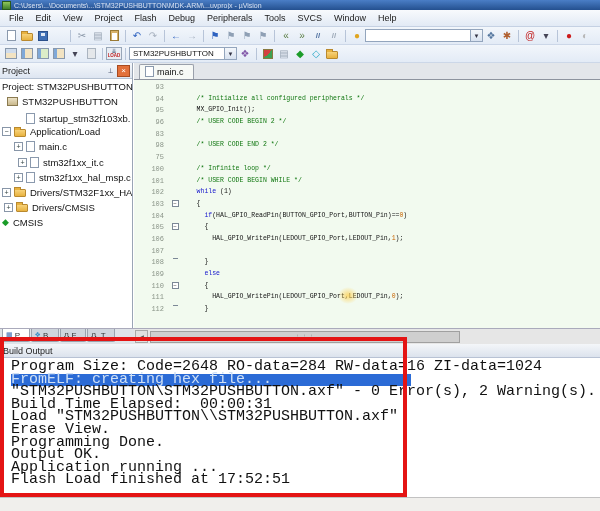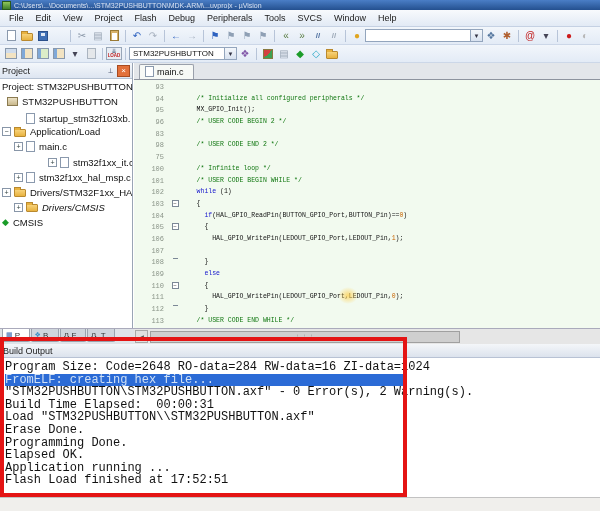--- a/index.html
+++ b/index.html
@@ -87,21 +87,21 @@
   #hscroll{position:absolute;left:134px;top:328px;width:466px;height:16px;background:#e6e6e6;
     border-top:1px solid #aab;display:flex;align-items:center;box-sizing:border-box;}
   #hs-left{width:13px;height:13px;background:#e0e0e0;border:1px solid #a8a8a8;font-size:6px;color:#555;
     display:flex;align-items:center;justify-content:center;margin-left:1px;box-sizing:border-box;}
   #hs-thumb{width:310px;height:12px;background:#cfcfcf;border:1px solid #a0a0a0;margin-left:2px;
     display:flex;align-items:center;justify-content:center;font-size:6px;color:#777;letter-spacing:1px;box-sizing:border-box;}
   
   #build-output{position:absolute;left:0;top:344px;width:600px;height:153px;background:#fff;overflow:hidden;}
   #bo-header{height:13px;background:linear-gradient(#f4f6f9,#dce3ed);border-bottom:1px solid #b8c2d4;
     font-size:9px;color:#222;display:flex;align-items:center;padding-left:3px;}
-  #bo-body{padding:3px 0 0 5px;font-family:"Liberation Mono",monospace;font-size:12px;color:#111;}
+  #bo-body{padding:3px 0 0 11px;font-family:"Liberation Mono",monospace;font-size:15px;color:#111;}
   .bo-line{height:12.6px;line-height:12.6px;white-space:pre;}
   .bo-line.sel{background:#2b6bd6;color:#cfe0f5;width:400px;}
   
   #statusbar{position:absolute;left:0;top:497px;width:600px;height:14px;background:#f0efec;border-top:1px solid #c2c2c2;box-sizing:border-box;}
   
   #red-rect{position:absolute;left:0;top:337px;width:407px;height:160px;border:4px solid #e41414;
     box-sizing:border-box;pointer-events:none;z-index:40;}
   #click-highlight{position:absolute;left:338px;top:287px;width:20px;height:17px;border-radius:50%;
     background:radial-gradient(closest-side,rgba(255,205,70,0.75),rgba(255,205,70,0));pointer-events:none;z-index:30;}
 </style>
@@ -242,36 +242,36 @@
       <div class="tree-row" style="padding-left: 2px;">
         <span class="exp">−</span>
         <span class="ic-folder tree-ico"></span>
         <span>Application/Load</span>
       </div>
       <div class="tree-row" style="padding-left: 14px;">
         <span class="exp">+</span>
         <span class="ic-page tree-ico"></span>
         <span>main.c</span>
       </div>
-      <div class="tree-row" style="padding-left: 24px; margin-left: 24px;">
+      <div class="tree-row" style="padding-left: 18px;">
         <span class="exp">+</span>
         <span class="ic-page tree-ico"></span>
         <span>stm32f1xx_it.c</span>
       </div>
       <div class="tree-row" style="padding-left: 14px;">
         <span class="exp">+</span>
         <span class="ic-page tree-ico"></span>
         <span>stm32f1xx_hal_msp.c</span>
       </div>
       <div class="tree-row" style="padding-left: 2px;">
         <span class="exp">+</span>
         <span class="ic-folder tree-ico"></span>
         <span>Drivers/STM32F1xx_HAL_</span>
       </div>
-      <div class="tree-row" style="padding-left: 14px; font-style: italic;">
+      <div class="tree-row" style="padding-left: 4px;">
         <span class="exp">+</span>
         <span class="ic-folder tree-ico"></span>
         <span>Drivers/CMSIS</span>
       </div>
       <div class="tree-row" style="padding-left: 2px;">
         <span class="tree-ico glyph-diamond">◆</span>
         <span>CMSIS</span>
       </div>
     </div>
 </div>
@@ -386,25 +386,20 @@
         <span class="ln">111</span>
         <span class="fm"></span>
         <span class="ct"><span class="seg-p">        HAL_GPIO_WritePin(LEDOUT_GPIO_Port,LEDOUT_Pin,</span><span class="seg-n">0</span><span class="seg-p">);</span></span>
       </div>
       <div class="cl">
         <span class="ln">112</span>
         <span class="fm">
           <span class="fold-end"></span>
         </span>
         <span class="ct"><span class="seg-p">      }</span></span>
-      </div>
-      <div class="cl">
-        <span class="ln">113</span>
-        <span class="fm"></span>
-        <span class="ct"><span class="seg-c">    /* USER CODE END WHILE */</span></span>
       </div>
     </div>
 </div>
 
 <div id="panel-tabs">
     <div class="ptab active">
       <span class="pt-ico" style="color: rgb(74, 118, 184);">▦</span>
       <span>P...</span>
     </div>
     <div class="ptab">
@@ -426,23 +421,23 @@
 <div id="build-output">
   <div id="bo-header">
     <span>Build Output</span>
   </div>
   <div id="bo-body">
       <div class="bo-line">Program Size: Code=2648 RO-data=284 RW-data=16 ZI-data=1024</div>
       <div class="bo-line sel">FromELF: creating hex file...</div>
       <div class="bo-line">"STM32PUSHBUTTON\STM32PUSHBUTTON.axf" - 0 Error(s), 2 Warning(s).</div>
       <div class="bo-line">Build Time Elapsed:  00:00:31</div>
       <div class="bo-line">Load "STM32PUSHBUTTON\\STM32PUSHBUTTON.axf"</div>
-      <div class="bo-line">Erase Done.</div>
+      <div class="bo-line">Erase View.</div>
       <div class="bo-line">Programming Done.</div>
-      <div class="bo-line">Elapsed OK.</div>
+      <div class="bo-line">Output OK.</div>
       <div class="bo-line">Application running ...</div>
       <div class="bo-line">Flash Load finished at 17:52:51</div>
     </div>
 </div>
 
 <div id="statusbar"></div>
 
 <div id="red-rect"></div>
 <div id="click-highlight"></div>
 

